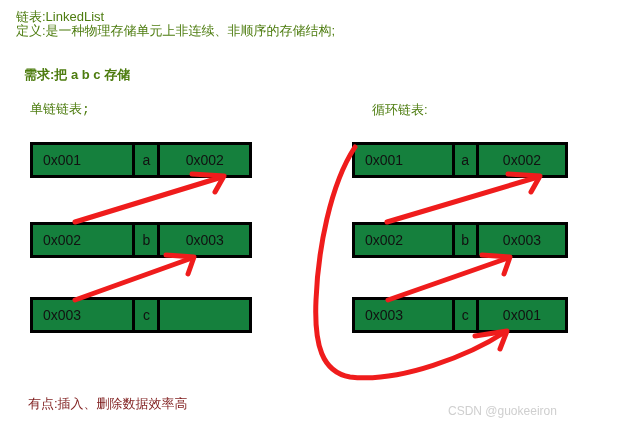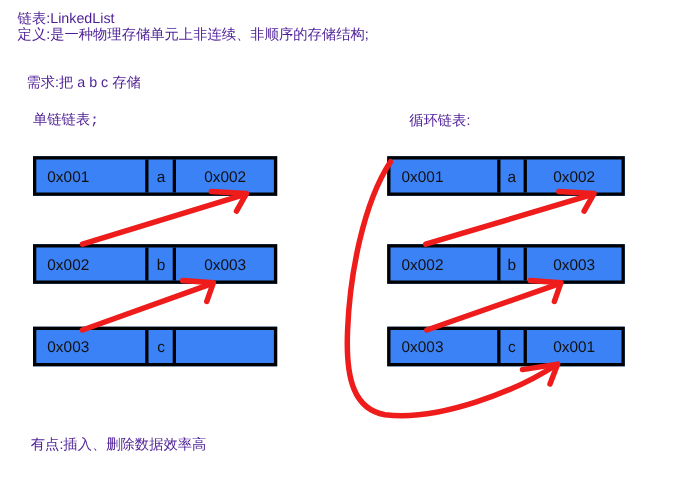--- a/index.html
+++ b/index.html
@@ -17,40 +17,40 @@
   }
   .canvas {
     position: absolute;
     inset: 0;
   }
   .txt {
     position: absolute;
     white-space: nowrap;
     font-size: 13px;
     line-height: 1;
-    color: #4c1d95;
+    color: #4d7c0f;
   }
   #title-text      { left: 16px;  top: 10px; }
   #definition-text { left: 16px;  top: 24px; }
-  #requirement-text{ left: 24px;  top: 68px; }
+  #requirement-text{ left: 24px;  top: 68px; font-weight: bold; }
   #single-label    { left: 30px;  top: 103px; font-family: Liberation Mono, monospace; }
   #circular-label  { left: 372px; top: 103px; }
-  #advantage-text  { left: 28px;  top: 397px; color: #4c1d95; }
+  #advantage-text  { left: 28px;  top: 397px; color: #7f1d1d; }
   #watermark-text  {
     left: 448px; top: 405px;
     color: #cfcfcf; font-size: 12px;
   }
 
   
   .node {
     position: absolute;
     display: flex;
     border: 3px solid #000000;
     box-sizing: border-box;
-    background: #3b82f6;
+    background: #15803d;
     height: 36px;
   }
   .cell {
     display: flex;
     align-items: center;
     justify-content: center;
     font-size: 14px;
     color: #111111;
     box-sizing: border-box;
     height: 100%;
@@ -141,14 +141,15 @@
       <path d="M482,255 L510,257 L504,274" stroke="#ef1c1c" stroke-width="5" fill="none" stroke-linecap="round" stroke-linejoin="round"></path>
     </g>
 
     <g>
       <path d="M355,147 C330,185 318,250 316,300 C314,345 322,372 350,377 C400,383 470,355 505,332" stroke="#ef1c1c" stroke-width="5" fill="none" stroke-linecap="round"></path>
       <path d="M475,336 L507,331 L500,349" stroke="#ef1c1c" stroke-width="5" fill="none" stroke-linecap="round" stroke-linejoin="round"></path>
     </g>
   </svg>
 
   <div class="txt" id="advantage-text">有点:插入、删除数据效率高</div>
+  <div class="txt" id="watermark-text">CSDN @guokeeiron</div>
 
 </div>
 
 </body></html>

